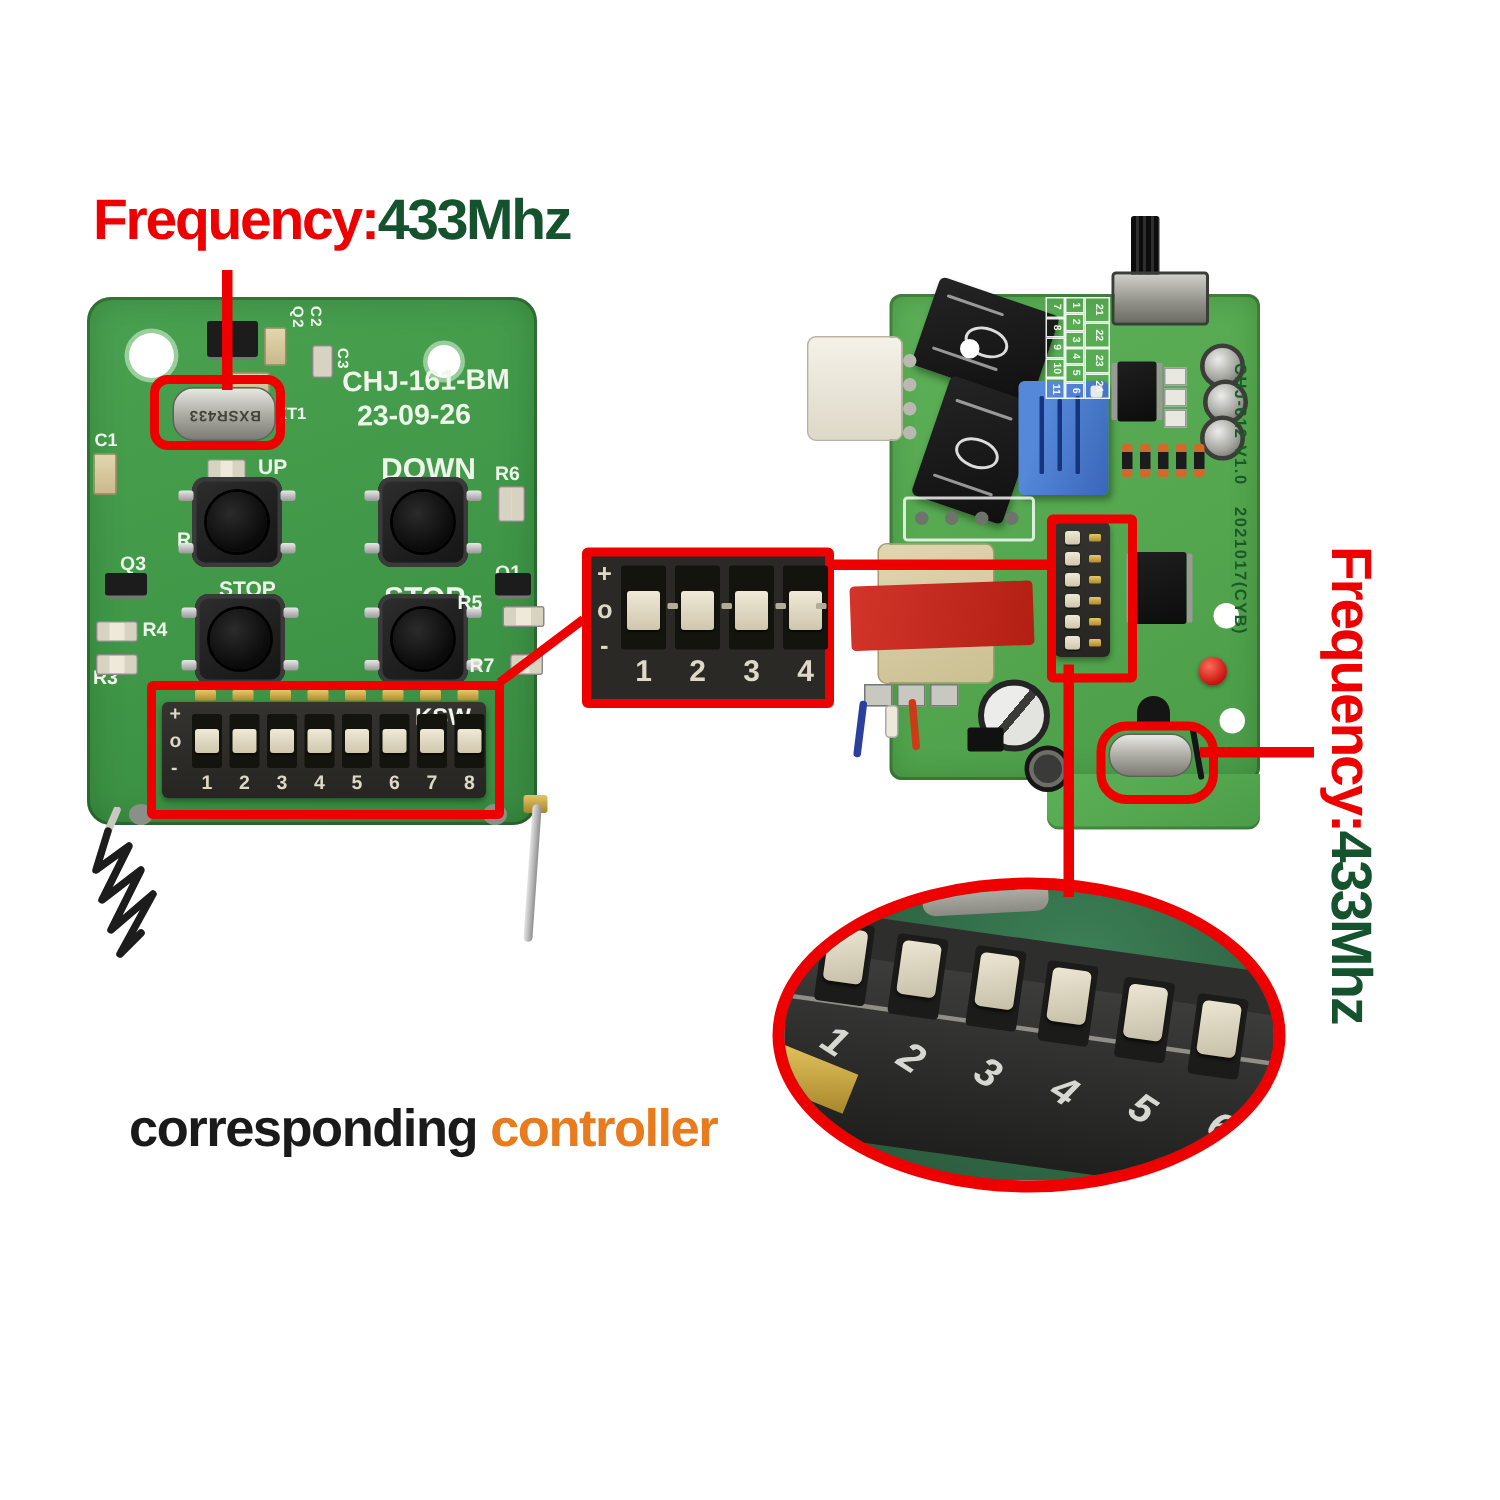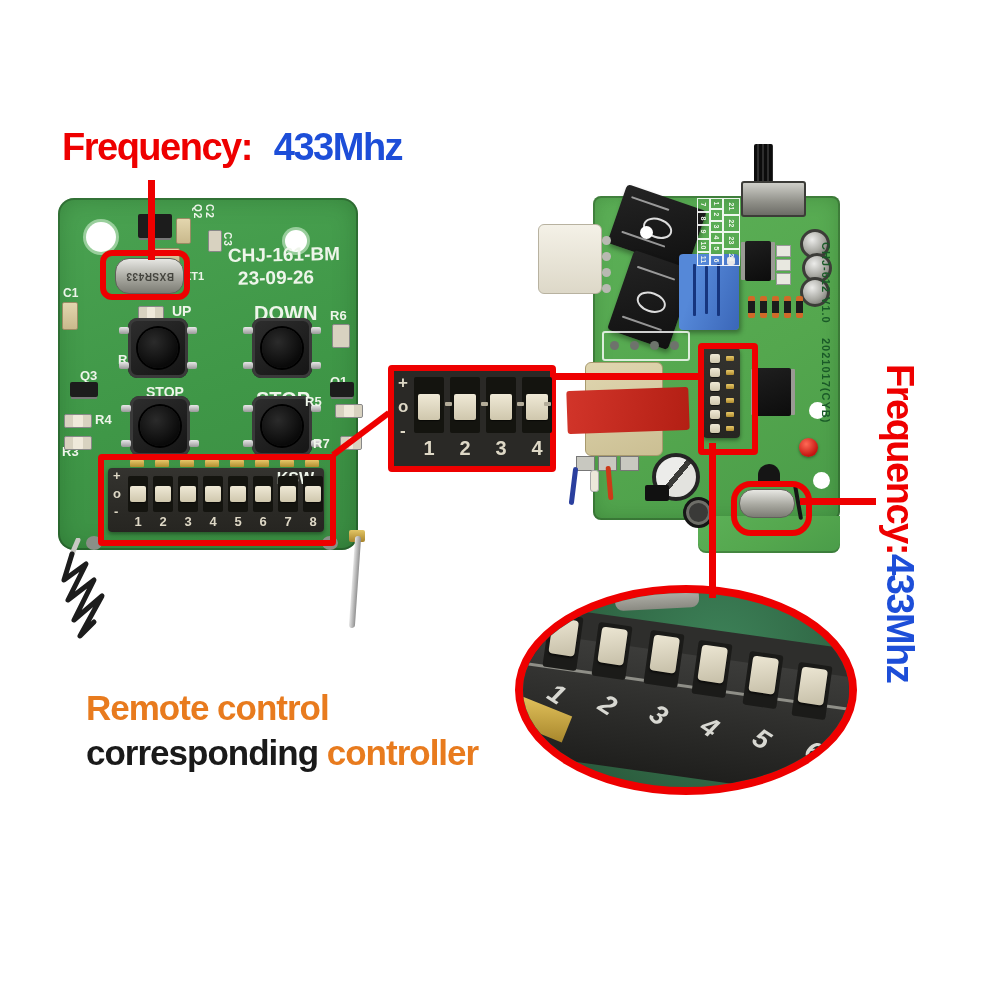--- a/index.html
+++ b/index.html
@@ -4,21 +4,21 @@
 <style>
   html,body{margin:0;padding:0;background:#fff;}
   body{font-family:"Liberation Sans","DejaVu Sans",sans-serif;font-weight:bold;}
   .scene{position:relative;width:1000px;height:1000px;background:#fff;overflow:hidden;}
   .abs{position:absolute;}
   
   .redline{position:absolute;background:var(--annotation_red,#ee0000);z-index:7;}
   .redbox{position:absolute;border:6px solid var(--annotation_red,#ee0000);border-radius:12px;z-index:7;}
   .ann-big{position:absolute;z-index:8;font-size:38px;letter-spacing:-1.5px;white-space:nowrap;}
   .ann-big .red{color:var(--annotation_red,#ee0000);margin-top:28px;}
-  .ann-big .blk{color:#1d4ed8;margin-left:22px;}
+  .ann-big .blk{color:#14532d;}
   .vtext{writing-mode:vertical-rl;}
   .dialnote{position:absolute;z-index:8;color:var(--annotation_red,#ee0000);font-size:22px;letter-spacing:-0.5px;white-space:nowrap;}
   .caption{position:absolute;z-index:8;font-size:35px;letter-spacing:-1px;white-space:nowrap;}
   .caption .org{color:var(--accent_orange,#e87b1e);}
   .caption .blk{color:#1a1a1a;}
   
   .board{position:absolute;background:linear-gradient(160deg,#4aa251,#3f9747 55%,#3a8c42);border-radius:16px;
          box-shadow:inset 0 0 0 2px rgba(0,0,0,.22), inset 0 0 24px rgba(0,40,0,.25);z-index:1;}
   .board2{position:absolute;background:linear-gradient(150deg,#5cb057,#54a74e 55%,#4a9c49);border-radius:8px;
          box-shadow:inset 0 0 0 2px rgba(0,0,0,.2), inset 0 0 20px rgba(0,40,0,.22);z-index:1;}
@@ -423,20 +423,17 @@
       </div>
     <div class="e-num" style="left:26px;top:86px;">1</div>
     <div class="e-num" style="left:77px;top:97px;">2</div>
     <div class="e-num" style="left:128px;top:107px;">3</div>
     <div class="e-num" style="left:179px;top:119px;">4</div>
     <div class="e-num" style="left:231px;top:131px;">5</div>
     <div class="e-num" style="left:283px;top:143px;">6</div>
     <div class="abs" style="left:-10px;top:112px;width:56px;height:28px;background:linear-gradient(160deg,#e2c25c,#a8872c);transform:rotate(22deg);"></div>
   </div>
 
-  <div class="caption" style="left:86px;top:688px;">
-    <span class="org">Remote control</span>
-  </div>
   <div class="caption" style="left:86px;top:733px;">
     <span class="blk">corresponding </span><span class="org">controller</span>
   </div>
 
 </div>
 
 </body></html>

